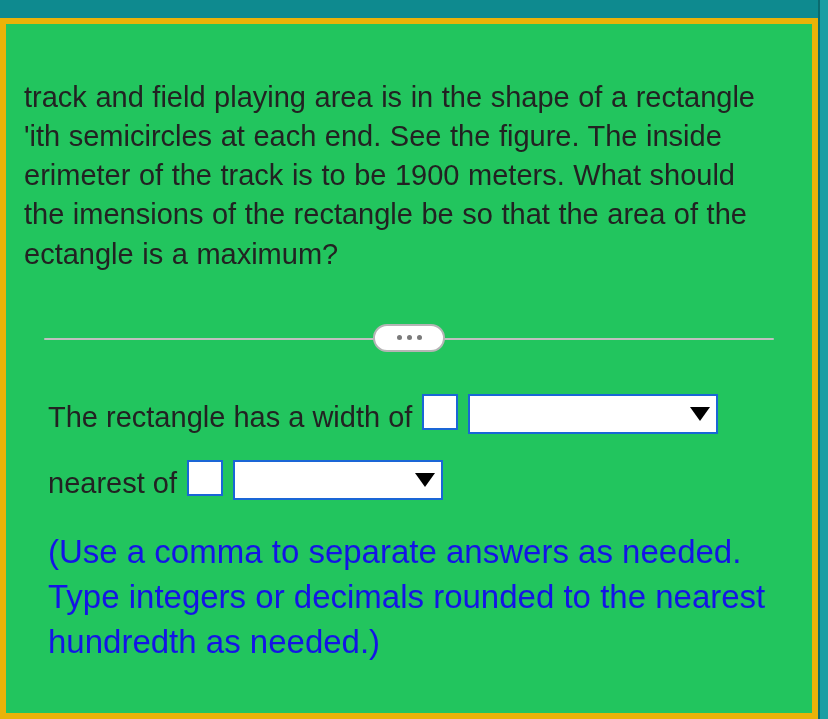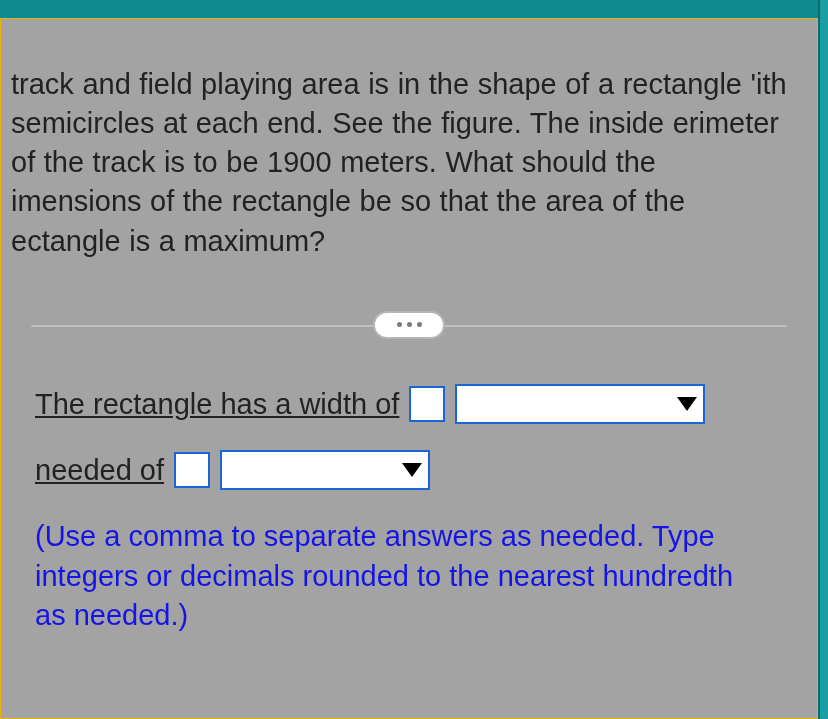--- a/index.html
+++ b/index.html
@@ -29,23 +29,23 @@
       height: 719px;
       background: #1a9ea3;
       border-left: 2px solid #0b6b6f;
     }
     .card {
       position: absolute;
       left: 0;
       top: 18px;
       right: 10px;
       bottom: 0;
-      background: #a3a3a3;
-      border: 1px solid #eab308;
-      padding: 0;
+      background: #22c55e;
+      border: 6px solid #eab308;
+      padding: 8px;
     }
     .question-text {
       padding: 46px 24px 30px 10px;
       font-size: 29px;
       line-height: 1.35;
       color: #222;
       word-spacing: 0.5px;
     }
     .divider-wrap {
       position: relative;
@@ -83,26 +83,25 @@
       border-radius: 50%;
       background: #7a7a7a;
     }
     .answer-area {
       padding: 0 34px 0 34px;
       font-size: 29px;
       color: #222;
     }
     .row {
       display: flex;
-      align-items: center;
+      align-items: flex-start;
       flex-wrap: wrap;
       gap: 12px 10px;
       margin-bottom: 20px;
       line-height: 1.6;
-      text-decoration: underline;
     }
     .small-input {
       width: 36px;
       height: 36px;
       border: 2px solid #1a66d6;
       background: #ffffff;
       font-size: 22px;
       text-align: center;
     }
     .select-box {
@@ -122,21 +121,21 @@
       top: 50%;
       transform: translateY(-50%);
       width: 0;
       height: 0;
       border-left: 10px solid transparent;
       border-right: 10px solid transparent;
       border-top: 14px solid #000;
     }
     .hint {
       color: #1414e6;
-      font-size: 29px;
+      font-size: 33px;
       line-height: 1.35;
       padding-top: 4px;
     }
   </style>
 </head>
 <body>
 
 <div class="viewport">
   <div class="top-bar"></div>
   <div class="right-edge"></div>
@@ -158,21 +157,21 @@
 
       <div class="row">
         <span>The rectangle has a width of</span>
         <input class="small-input" value="" style="">
         <div class="select-box select-wide">
           <span class="caret"></span>
         </div>
       </div>
 
       <div class="row">
-        <span>needed of</span>
+        <span>nearest of</span>
         <input class="small-input" value="" style="">
         <div class="select-box select-med">
           <span class="caret"></span>
         </div>
       </div>
 
       <div class="hint">(Use a comma to separate answers as needed. Type integers or decimals rounded to the nearest hundredth as&nbsp;needed.)</div>
 
     </div>
 

